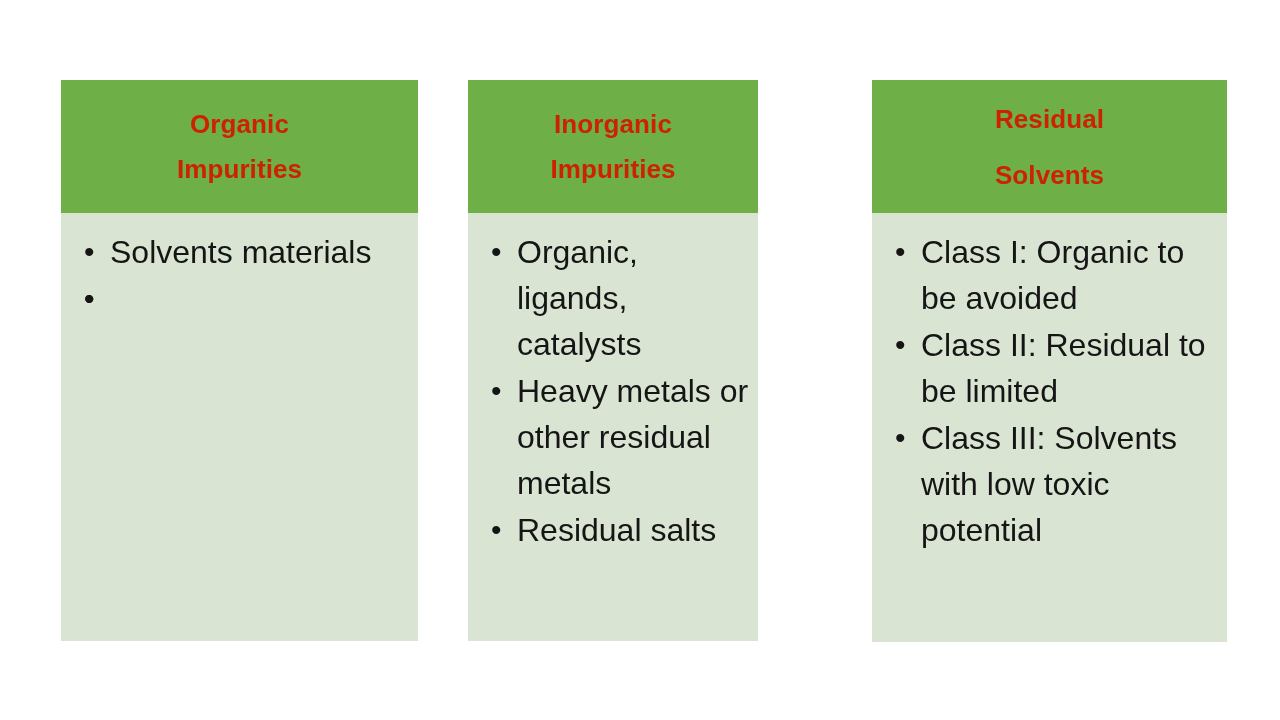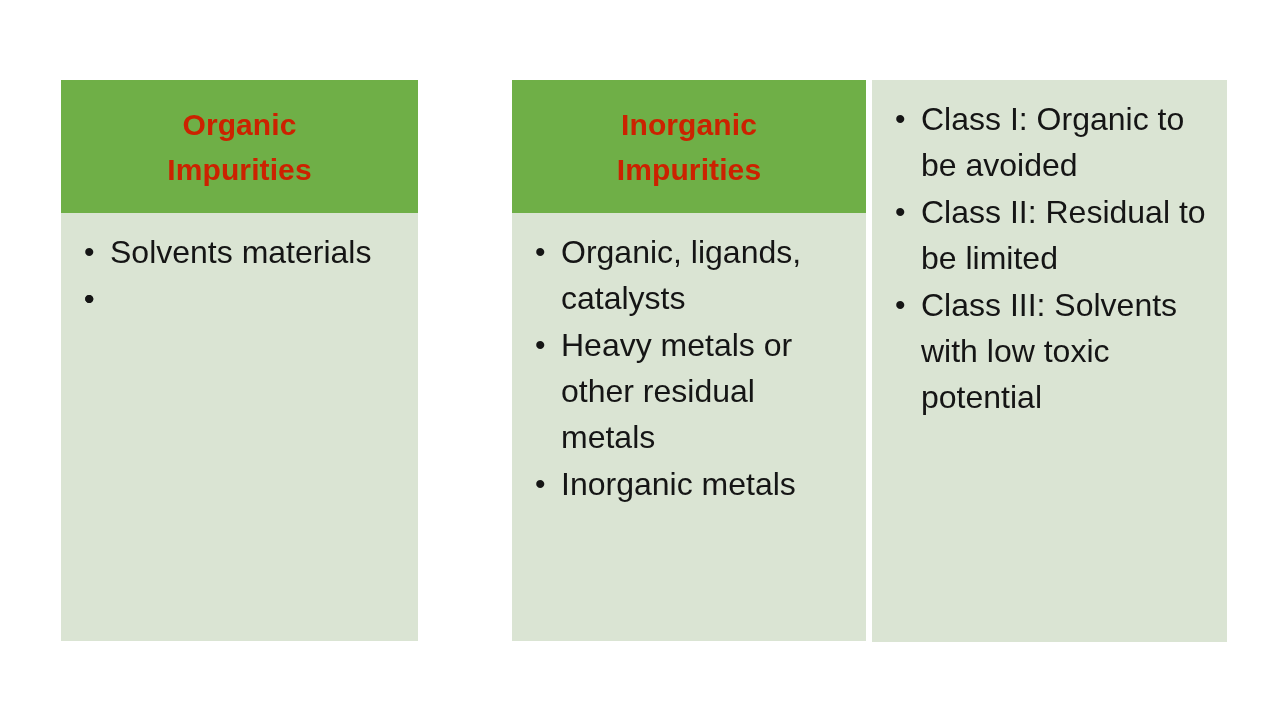--- a/index.html
+++ b/index.html
@@ -23,37 +23,37 @@
 
   .card {
     position: absolute;
     top: 80px;
     display: flex;
     flex-direction: column;
     background: #dae4d3;
   }
 
   .card.col-1 { left: 61px;  width: 357px; height: 561px; }
-  .card.col-2 { left: 468px; width: 354px; height: 561px; margin-left: 44px; }
+  .card.col-2 { left: 468px; width: 290px; height: 561px; }
   .card.col-3 { left: 872px; width: 355px; height: 562px; }
 
   .card-header {
     height: 133px;
     background: #6faf47;
     box-sizing: border-box;
     display: flex;
     align-items: center;
     justify-content: center;
     padding: 0 10px;
   }
 
   .card-header .title {
     color: #cc2200;
     font-weight: bold;
-    font-size: 30px;
+    font-size: 26px;
     line-height: 45px;
     text-align: center;
     letter-spacing: 0.1px;
     white-space: pre-line;
   }
 
   .card.col-3 .card-header .title {
     line-height: 56px;
   }
 
@@ -124,27 +124,31 @@
         <li>
           <span class="bullet-dot">•</span>
           <span>Organic, ligands, catalysts</span>
         </li>
         <li>
           <span class="bullet-dot">•</span>
           <span>Heavy metals or other residual metals</span>
         </li>
         <li>
           <span class="bullet-dot">•</span>
-          <span>Inorganic metals</span>
+          <span>Residual salts</span>
         </li>
       </ul>
     </div>
   </div>
 
   <div class="card col-3">
+    <div class="card-header">
+      <div class="title">Residual
+Solvents</div>
+    </div>
     <div class="card-body">
       <ul class="bullets">
         <li>
           <span class="bullet-dot">•</span>
           <span>Class I: Organic to be avoided</span>
         </li>
         <li>
           <span class="bullet-dot">•</span>
           <span>Class II: Residual to be limited</span>
         </li>

